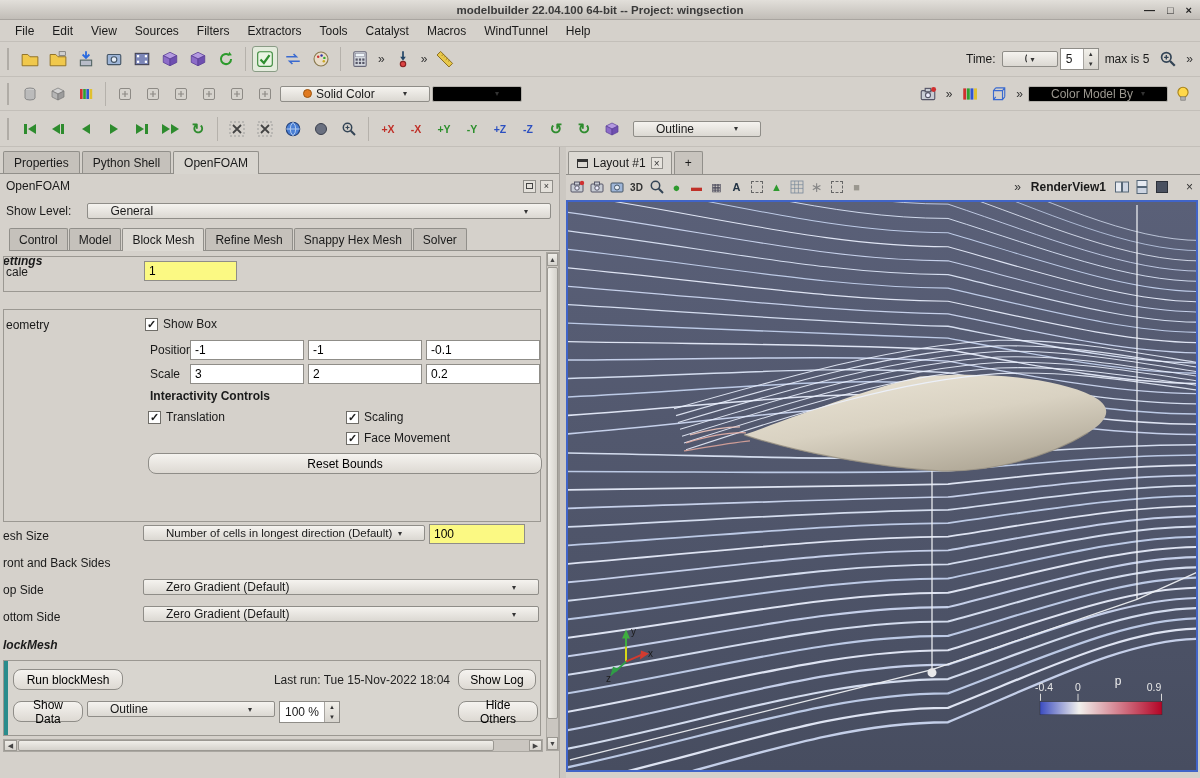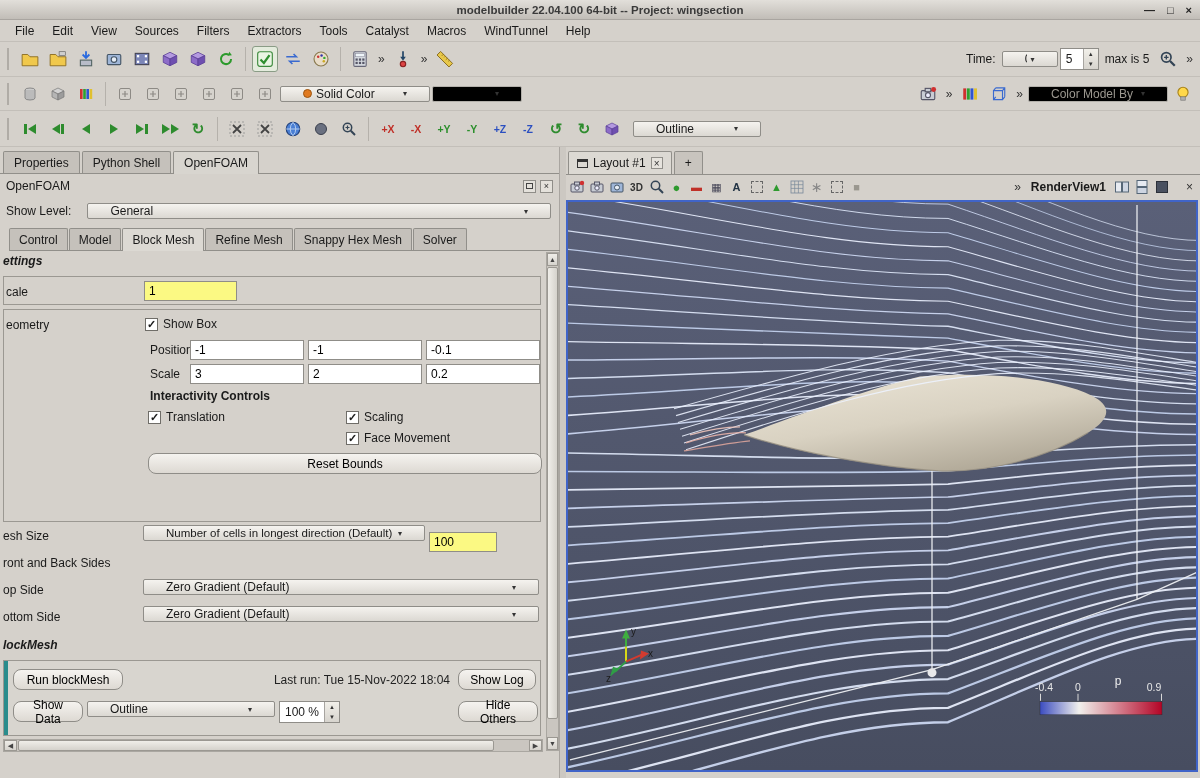--- a/index.html
+++ b/index.html
@@ -588,21 +588,21 @@
       <div class="stab">Model</div>
       <div class="stab active">Block Mesh</div>
       <div class="stab">Refine Mesh</div>
       <div class="stab">Snappy Hex Mesh</div>
       <div class="stab">Solver</div>
     </div>
 
     <div class="lp-body">
       <span class="bih abs" style="left:0;top:2px">ettings</span>
 
-      <div class="frame" style="top:24px;height:29px">
+      <div class="frame" style="top:4px;height:36px">
         <span class="abs" style="left:2px;top:8px">cale</span>
         <input class="inp yellow abs" style="left: 140px; top: 4px; width: 93px;" value="1">
       </div>
 
       <div class="frame" style="top:57px;height:213px">
         <span class="abs" style="left:2px;top:8px">eometry</span>
         <label class="cb abs" style="left:141px;top:7px">
             <span class="box checked"></span>
             <span>Show Box</span>
           </label>
@@ -628,21 +628,21 @@
             <span>Face Movement</span>
           </label>
         <button class="btn abs" style="left:144px;top:143px;width:394px">Reset Bounds</button>
       </div>
 
       <span class="abs" style="left:0;top:277px">esh Size</span>
       <div class="combo abs" style="left:140px;top:273px;width:282px;font-size:11.5px">
           <span class="cval">Number of cells in longest direction (Default)</span>
           <span class="arr"></span>
         </div>
-      <input class="inp yellow abs" style="left: 426px; top: 280px; width: 68px;" value="100">
+      <input class="inp yellow abs" style="left: 426px; top: 272px; width: 96px;" value="100">
 
       <span class="abs" style="left:0;top:304px">ront and Back Sides</span>
 
       <span class="abs" style="left:0;top:331px">op Side</span>
       <div class="combo abs" style="left:140px;top:327px;width:396px">
           <span class="cval">Zero Gradient (Default)</span>
           <span class="arr"></span>
         </div>
 
       <span class="abs" style="left:0;top:358px">ottom Side</span>

